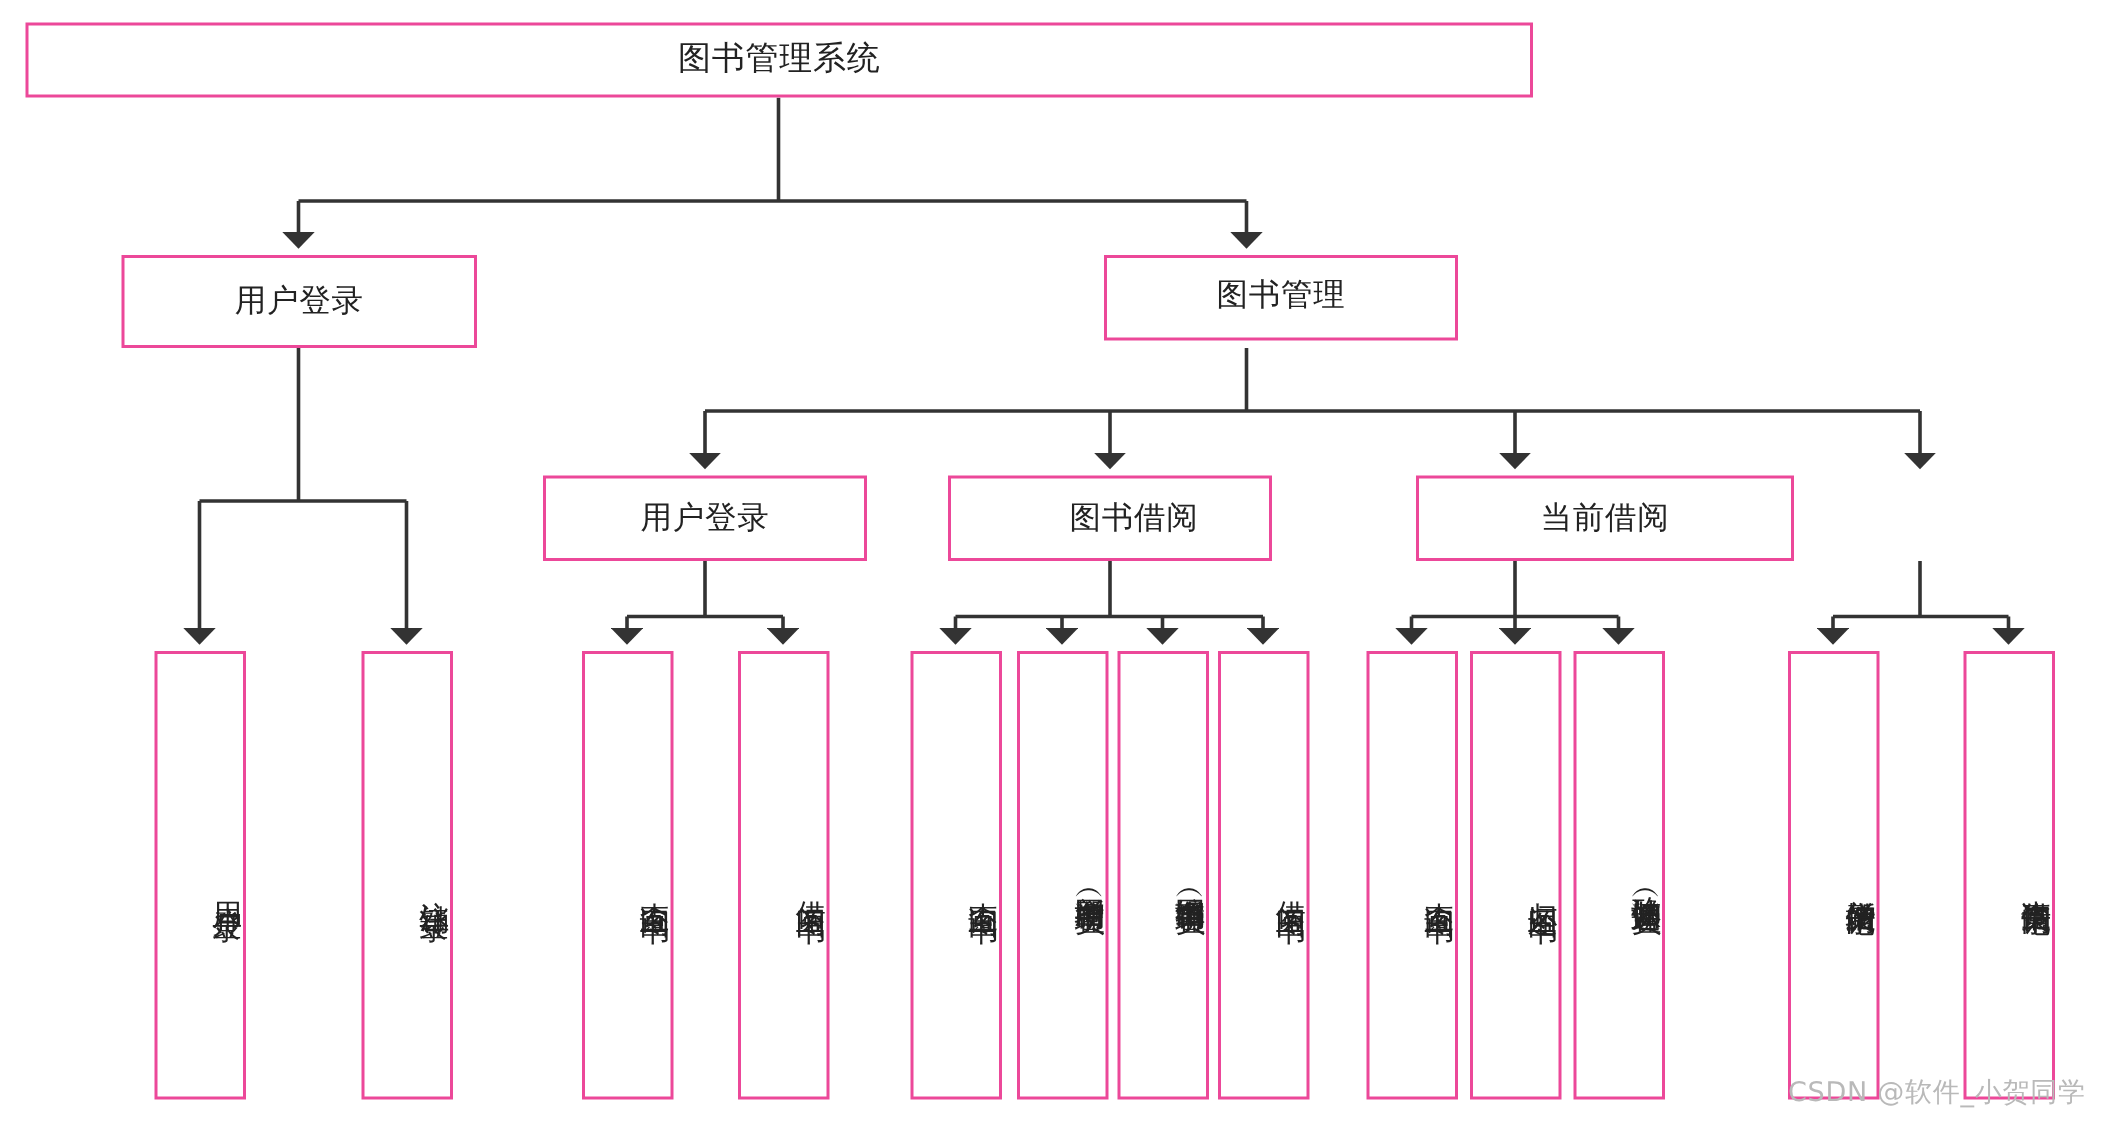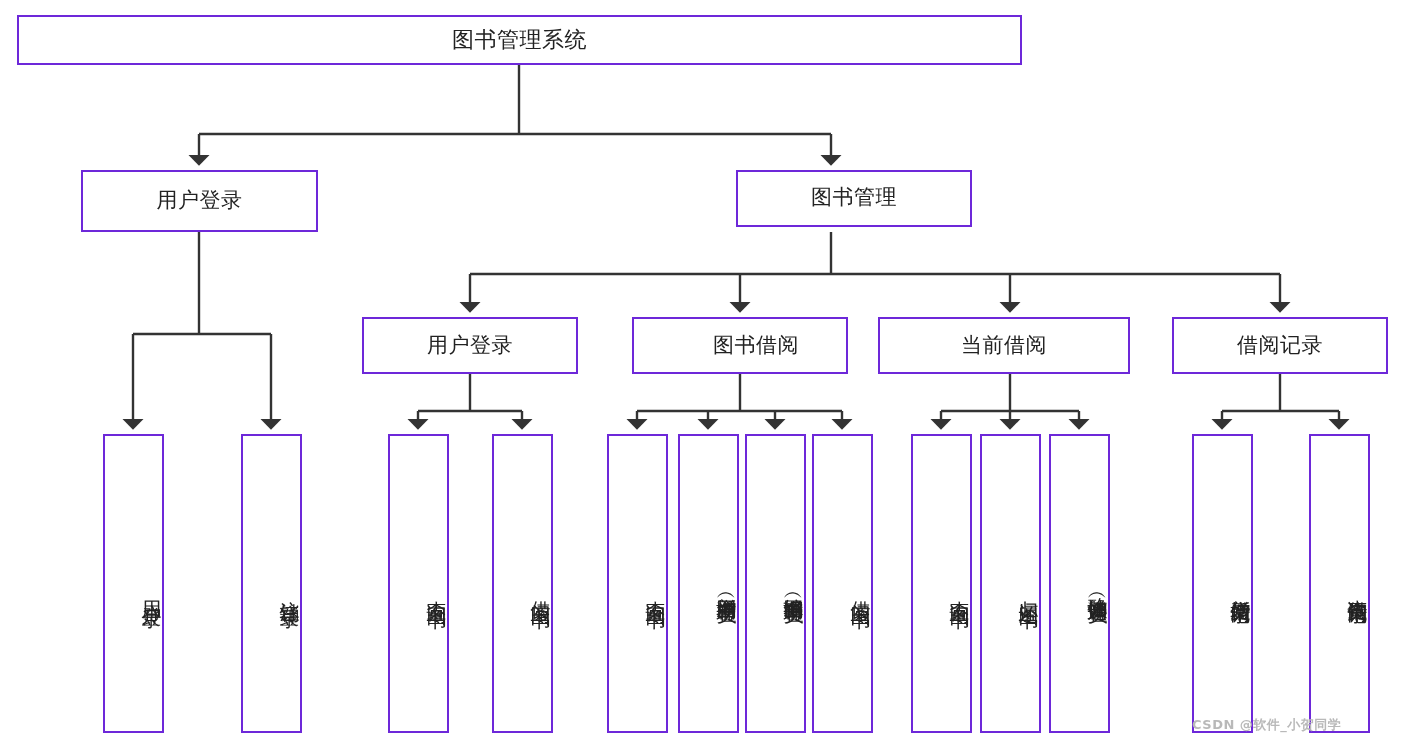--- a/index.html
+++ b/index.html
@@ -22,21 +22,21 @@
     position: absolute;
     left: 0;
     top: 0;
     width: 1405px;
     height: 747px;
     pointer-events: none;
   }
   .node {
     position: absolute;
     box-sizing: border-box;
-    border: 2px solid #6d28d9;
+    border: 2px solid #ec4899;
     background: #ffffff;
     display: flex;
     align-items: center;
     justify-content: center;
     color: #222222;
     text-align: center;
   }
   .node-h {
     font-size: 21px;
     letter-spacing: 0.5px;
@@ -54,25 +54,24 @@
     padding-top: 14px;
     letter-spacing: 3px;
     line-height: 1.05;
   }
   .node-leaf.leaf-tall {
     padding-top: 6px;
     letter-spacing: 1px;
   }
   .watermark {
     position: absolute;
-    font-size: 13px;
+    font-size: 18px;
     color: #b9b9b9;
     white-space: nowrap;
     letter-spacing: 0.5px;
-    font-weight: bold;
   }
 </style>
 </head>
 <body>
 
 <div id="diagram-root">
 
   <svg id="edges-layer" viewBox="0 0 1405 747" width="1405" height="747" xmlns="http://www.w3.org/2000/svg">
     <defs>
       <marker id="arrowhead" markerWidth="7" markerHeight="9" refX="2.2" refY="4.5" orient="auto" markerUnits="strokeWidth">
@@ -126,23 +125,22 @@
   <div class="node node-h node-root" style="left:17px; top:15px; width:1005px; height:50px;">图书管理系统</div>
 
   <div class="node node-h" style="left:81px; top:170px; width:237px; height:62px;">用户登录</div>
 
   <div class="node node-h" style="left:736px; top:170px; width:236px; height:57px;font-family:Liberation Mono, monospace;">图书管理</div>
 
   <div class="node node-h" style="left:362px; top:317px; width:216px; height:57px;">用户登录</div>
 
   <div class="node node-h" style="left:632px; top:317px; width:216px; height:57px;padding-left:32px;">图书借阅</div>
 
-  <div class="node node-h" style="left:878px; top:317px; width:252px; height:57px;">当前借阅</div>
+  <div class="node node-h" style="left:944px; top:317px; width:252px; height:57px;">当前借阅</div>
 
-  <div class="node node-h" style="left:1172px; top:317px; width:216px; height:57px;">借阅记录</div>
 
   <div class="node node-leaf" style="left:103px; top:434px; width:61px; height:299px;">用户登录</div>
 
   <div class="node node-leaf" style="left:241px; top:434px; width:61px; height:299px;">注销登录</div>
 
   <div class="node node-leaf" style="left:388px; top:434px; width:61px; height:299px;">查询图书</div>
 
   <div class="node node-leaf" style="left:492px; top:434px; width:61px; height:299px;">借阅图书</div>
 
   <div class="node node-leaf" style="left:607px; top:434px; width:61px; height:299px;">查询图书</div>

